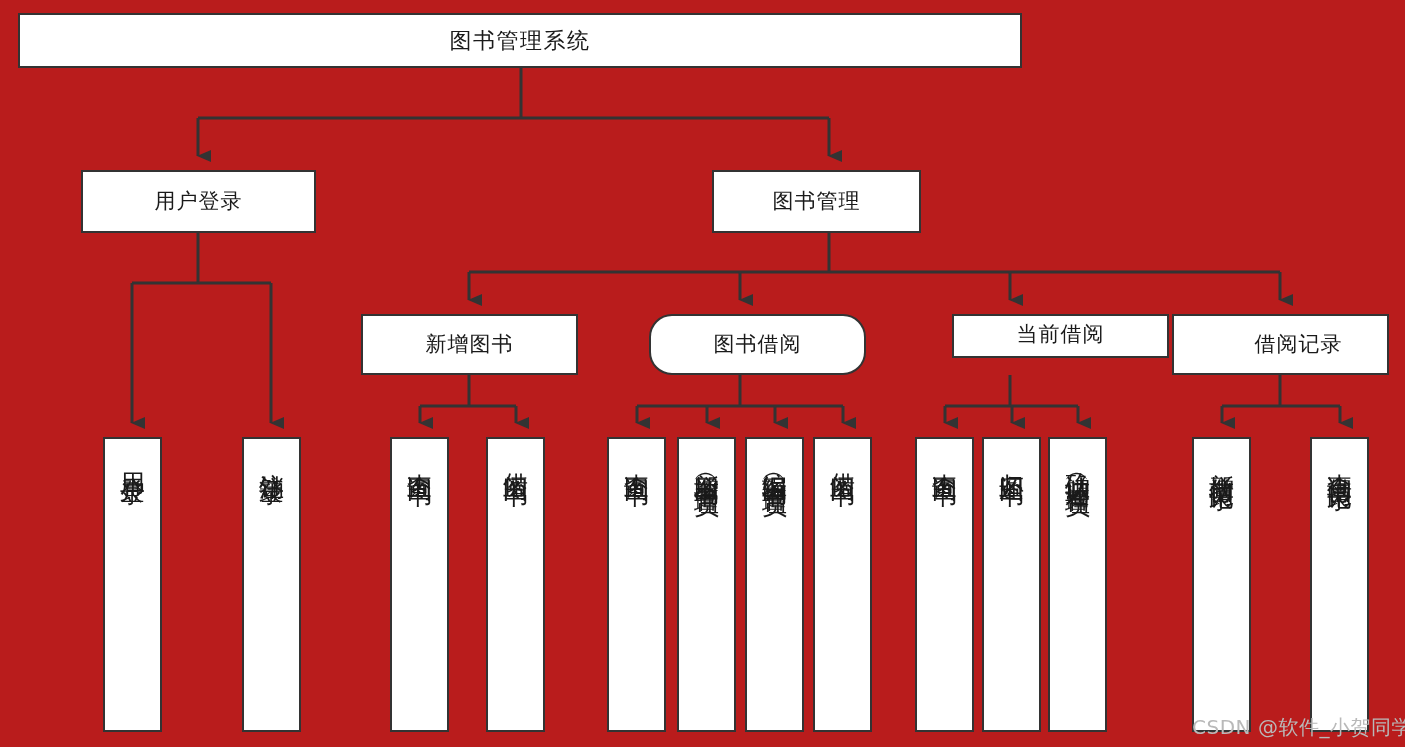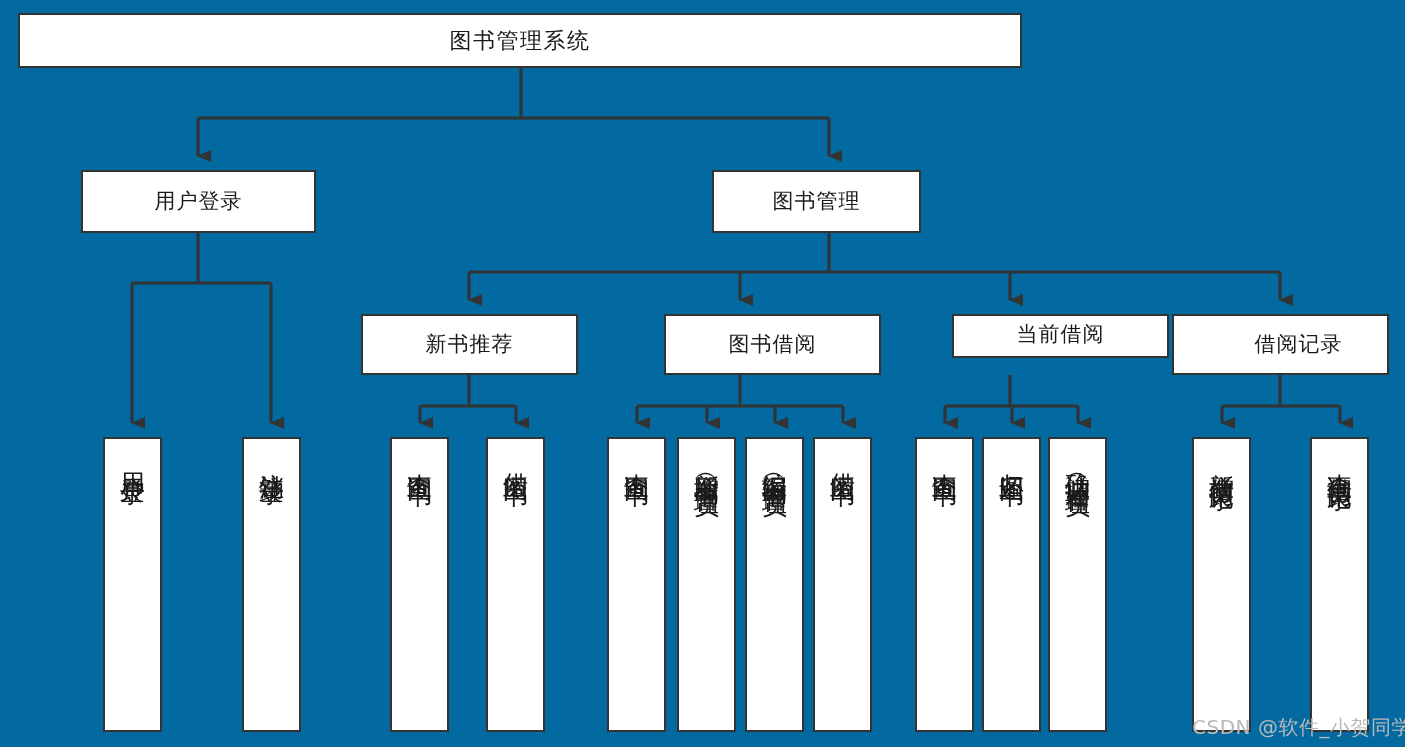--- a/index.html
+++ b/index.html
@@ -4,21 +4,21 @@
 <style>
   html, body {
     margin: 0;
     padding: 0;
     background: #ffffff;
   }
   #canvas {
     position: relative;
     width: 1405px;
     height: 747px;
-    background: #0369a1;
+    background: #b91c1c;
     font-family: "DejaVu Sans", "Liberation Sans", sans-serif;
     overflow: hidden;
   }
   #wires {
     position: absolute;
     left: 0;
     top: 0;
     width: 1405px;
     height: 747px;
     pointer-events: none;
@@ -132,23 +132,23 @@
   </div>
 
   <div class="node horiz" style="left:81px; top:170px; width:235px; height:63px;">
     <span class="label">用户登录</span>
   </div>
   <div class="node horiz" style="left:712px; top:170px; width:209px; height:63px;">
     <span class="label">图书管理</span>
   </div>
 
   <div class="node horiz" style="left:361px; top:314px; width:217px; height:61px;">
-    <span class="label">新书推荐</span>
-  </div>
-  <div class="node horiz" style="left:664px; top:314px; width:217px; height:61px;">
+    <span class="label">新增图书</span>
+  </div>
+  <div class="node horiz" style="left:649px; top:314px; width:217px; height:61px;border-radius:23px;">
     <span class="label">图书借阅</span>
   </div>
   <div class="node horiz" style="left:952px; top:314px; width:217px; height:44px;font-family:Liberation Mono, monospace;">
     <span class="label">当前借阅</span>
   </div>
   <div class="node horiz" style="left:1172px; top:314px; width:217px; height:61px;padding-left:36px;">
     <span class="label">借阅记录</span>
   </div>
 
   <div class="node vert" style="left:103px; top:437px; width:59px; height:295px;">

